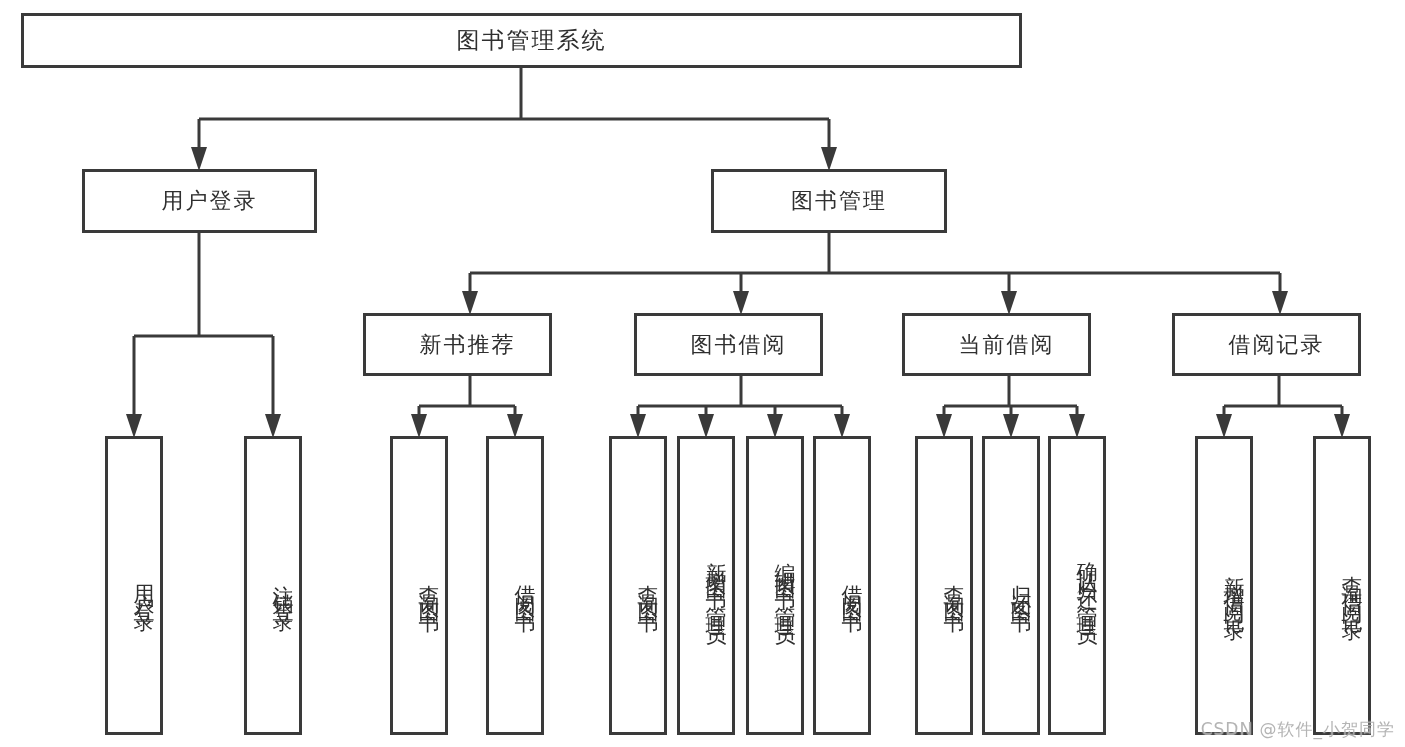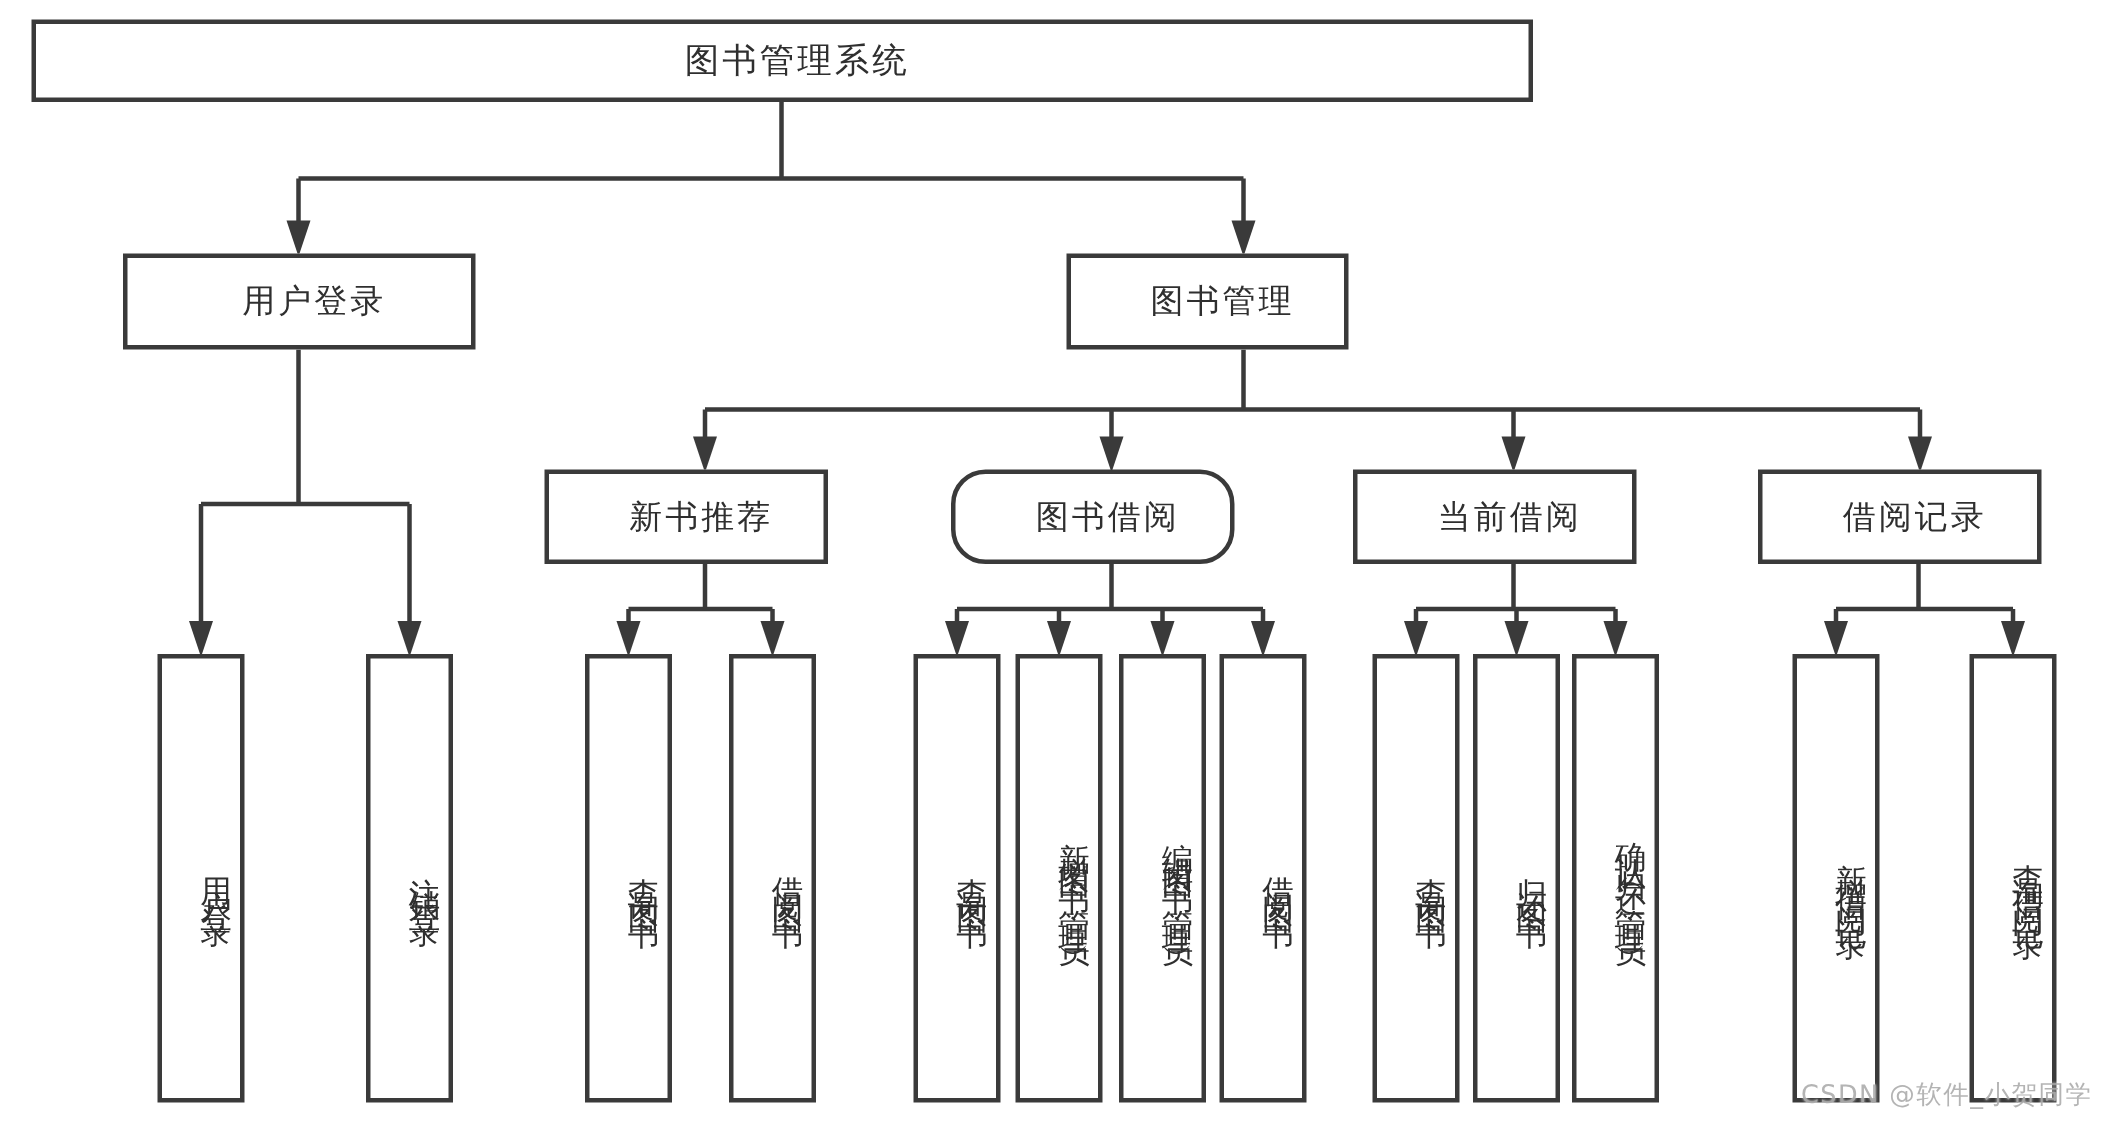--- a/index.html
+++ b/index.html
@@ -49,25 +49,25 @@
     height: 299px;
     font-size: 21px;
   }
   .v-box .vtext {
     writing-mode: vertical-rl;
     letter-spacing: 9px;
     white-space: nowrap;
   }
   
   #n-user-login { left: 82px;  top: 169px; width: 235px; height: 64px; }
-  #n-book-mgmt  { left: 711px; top: 169px; width: 188px; height: 64px; }
+  #n-book-mgmt  { left: 711px; top: 169px; width: 236px; height: 64px; }
   
   .l3 { top: 313px; height: 63px; width: 189px; }
   #n-new-books  { left: 363px;  }
-  #n-borrowing  { left: 634px; border-radius: 23px;  }
+  #n-borrowing  { left: 634px;  }
   #n-current    { left: 902px;  }
   #n-records    { left: 1172px; }
   
   #lf-a1 { left: 105px;  }
   #lf-a2 { left: 244px;  }
   #lf-b1 { left: 390px;  }
   #lf-b2 { left: 486px;  }
   #lf-c1 { left: 609px;  }
   #lf-c2 { left: 677px;  }
   #lf-c3 { left: 746px;  }

